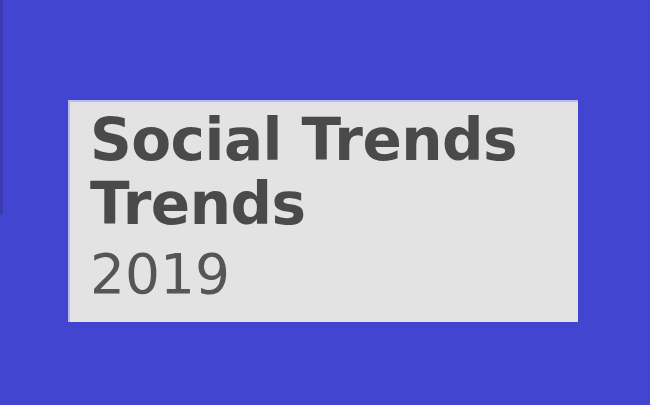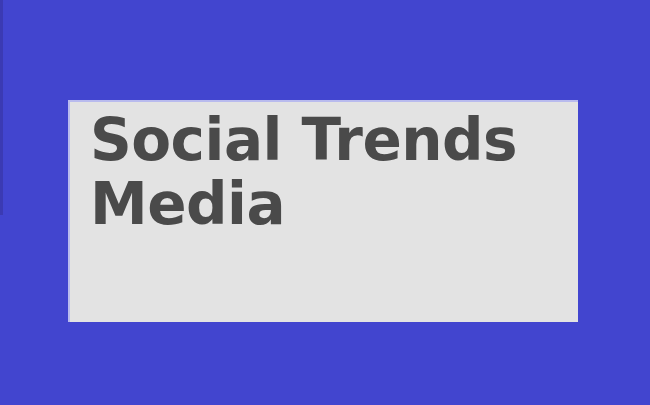--- a/index.html
+++ b/index.html
@@ -75,19 +75,20 @@
 <div id="poster-canvas">
 
   <div id="left-edge-strip"></div>
 
   <div id="title-card">
 
     <div id="title-block">
 
       <div id="headline-line-1" class="headline-line">Social Trends</div>
 
-      <div id="headline-line-2" class="headline-line">Media</div>
+      <div id="headline-line-2" class="headline-line">Trends</div>
 
+      <div id="year-line">2019</div>
 
     </div>
   </div>
 
 </div>
 
 </body></html>

